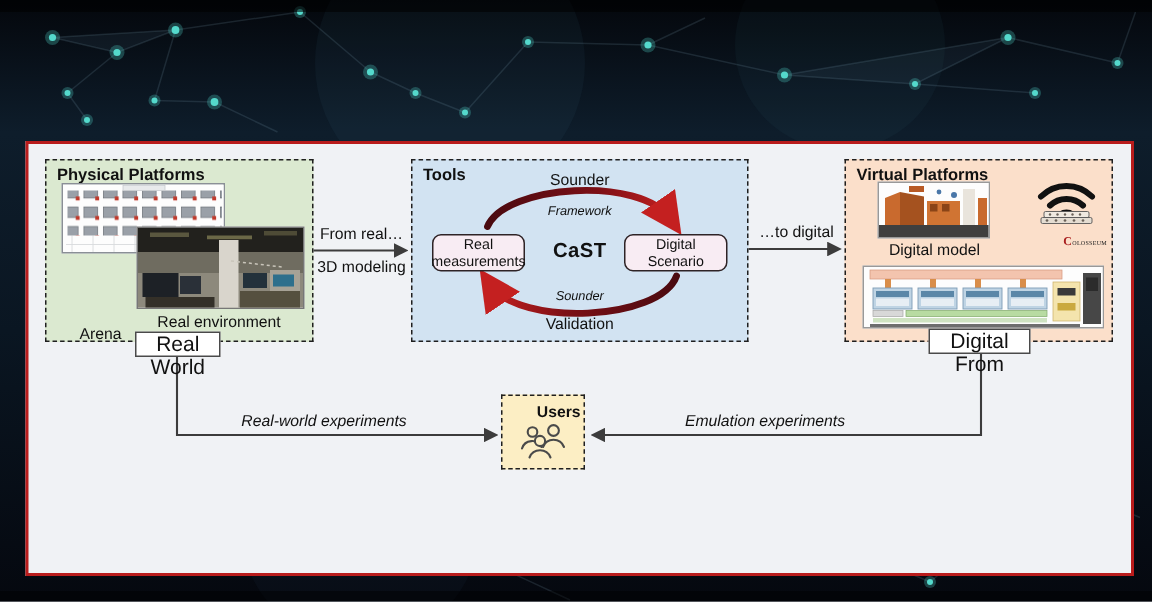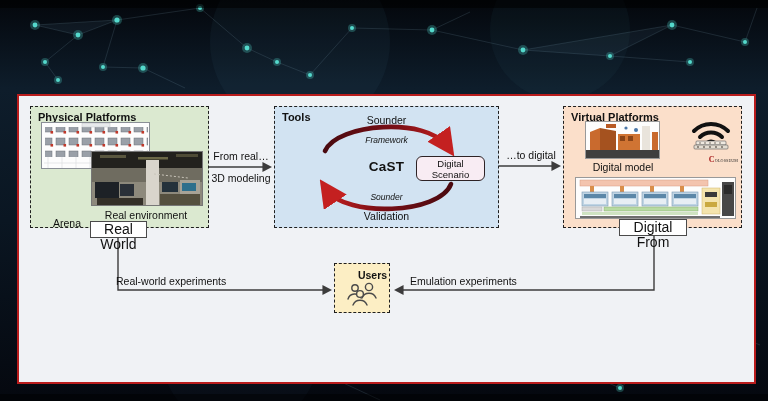--- a/index.html
+++ b/index.html
@@ -39,21 +39,21 @@
 
   .pill { position:absolute; background:var(--pill-bg,#f8ecf3); border:1.7px solid #2e2326;
           border-radius:6px; font-size:9.5px; line-height:11px; color:#111;
           display:flex; flex-direction:column; align-items:center; justify-content:center; z-index:3; }
   .pill-left  { left:13px;  top:49px; width:62px; height:25px; }
   .pill-right { left:141px; top:49px; width:69px; height:25px;justify-content:center; }
 
   
   .trans-label { position:absolute; font-size:10.5px; color:#111; text-align:center; width:100px; line-height:12px; }
 
-  .exp-label { position:absolute; font-size:10.5px; color:#111; width:200px; }
+  .exp-label { position:absolute; font-size:10.5px; color:#111; text-align:center; width:200px;font-style:italic; }
 
   .users-title { margin-top:5px; font-size:10.5px; font-weight:bold; color:#111;padding-left:21px; }
 
   .overlay-svg { position:absolute; left:0; top:0; pointer-events:none; }
 
   .colo-text { display:block; font-size:5.5px; letter-spacing:.2px; color:#222; text-align:right;
                font-family:"Liberation Serif", serif; font-variant:small-caps; }
   .colo-text::first-letter { color:#a81d1d; font-size:8px; font-weight:bold; }
 </style>
 </head>
@@ -232,20 +232,24 @@
         <path d="M 50 44 C 62 16, 152 10, 172 39" fill="none" stroke="url(#arcTop)" stroke-width="4.6" stroke-linecap="round" marker-end="url(#redHead)"></path>
         <path d="M 176 77 C 165 107, 71 111, 52 83" fill="none" stroke="url(#arcBot)" stroke-width="4.6" stroke-linecap="round" marker-end="url(#redHead)"></path>
       </svg>
 
       <div class="cycle-label lbl-creation">Sounder</div>
       <div class="cycle-label lbl-framework">Framework</div>
       <div class="cycle-label lbl-cast">CaST</div>
       <div class="cycle-label lbl-sounder">Sounder</div>
       <div class="cycle-label lbl-validation">Validation</div>
 
+      <div class="pill pill-left">
+        <span>Real</span>
+        <span>measurements</span>
+      </div>
       <div class="pill pill-right">
         <span>Digital</span>
         <span>Scenario</span>
       </div>
     </div>
 
     <div class="section virtual">
       <div class="section-title">Virtual Platforms</div>
 
       <div class="img-frame" style="left:21px; top:14px; width:75px; height:38px; border-color:#999;">

